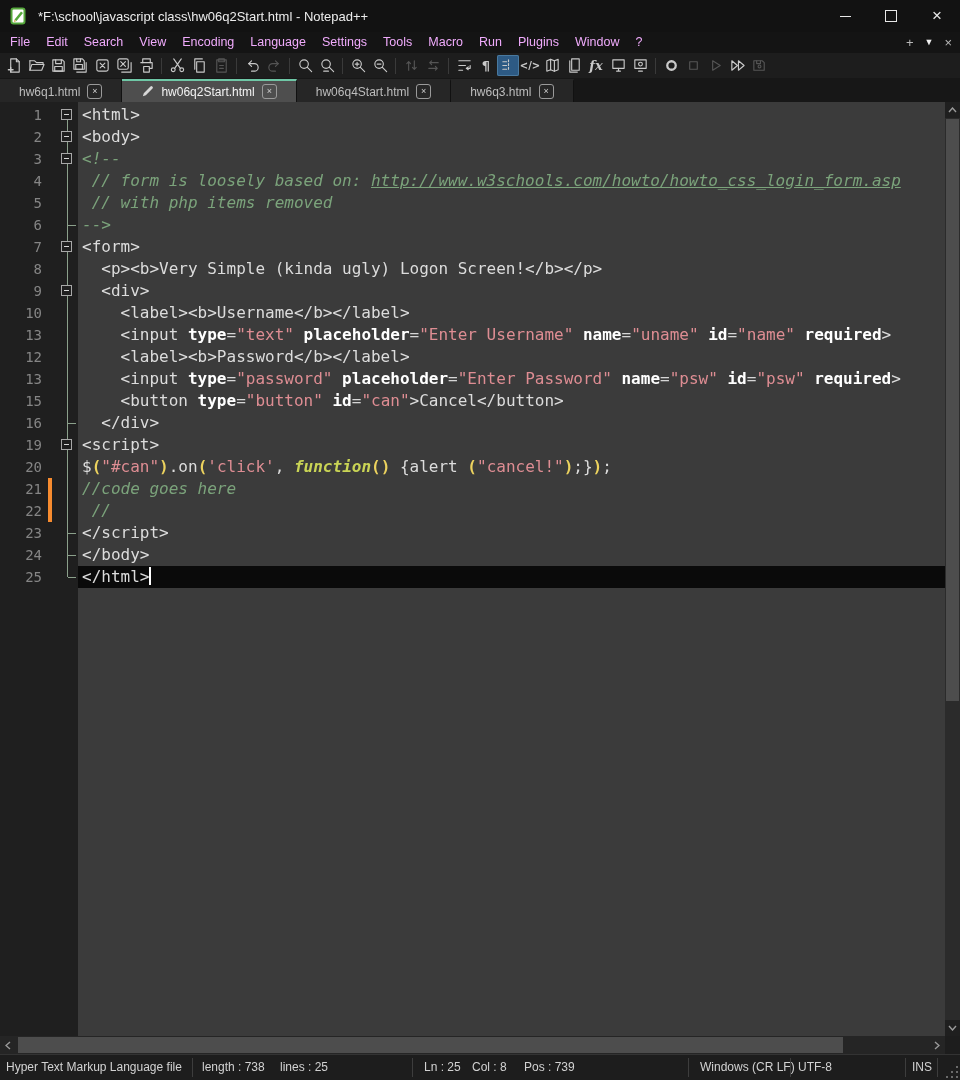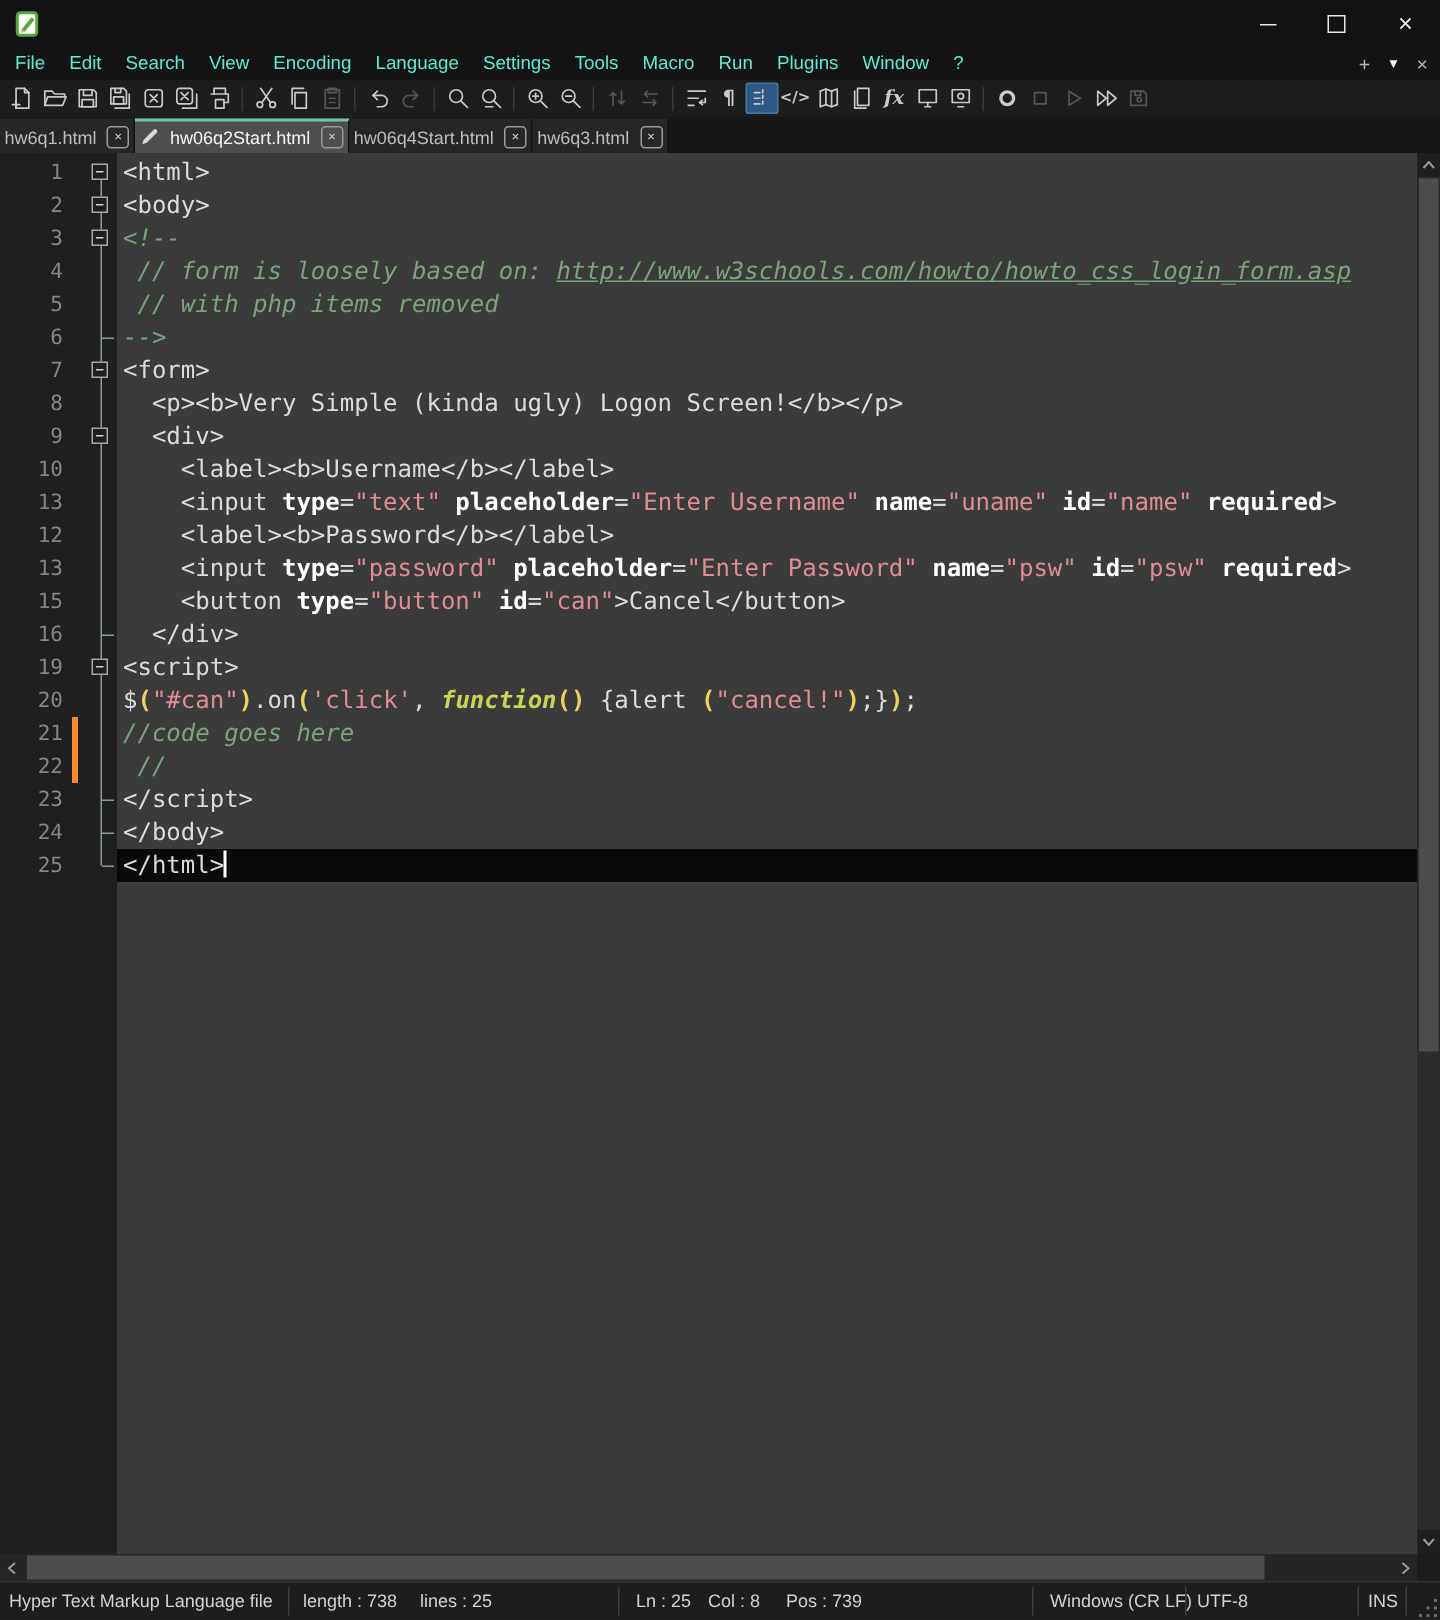--- a/index.html
+++ b/index.html
@@ -11,38 +11,38 @@
   #npp-icon{margin:0 10px 0 10px;width:18px;height:18px;flex:0 0 auto;}
   #title-text{font-size:13px;color:#ececec;white-space:nowrap;}
   #win-controls{position:absolute;right:0;top:0;height:32px;display:flex;}
   .wctl{width:46px;height:32px;display:flex;align-items:center;justify-content:center;color:#e8e8e8;}
   .wctl .bar{width:11px;height:1px;background:#e8e8e8;}
   .wctl .box{width:10px;height:10px;border:1px solid #e8e8e8;}
   .wctl.close{font-size:17px;font-weight:400;}
 
   
   #menubar{position:absolute;left:0;top:32px;width:960px;height:21px;background:#141414;display:flex;align-items:center;padding-left:2px;box-sizing:border-box;}
-  .menu-item{padding:0 8px;font-size:12.5px;color:#5eead4;line-height:21px;}
+  .menu-item{padding:0 8px;font-size:12.5px;color:#f0abfc;line-height:21px;}
   #menu-right{position:absolute;right:4px;top:32px;height:21px;display:flex;align-items:center;gap:11px;padding-right:4px;}
   #menu-right .mi{color:#b9b9b9;font-size:13px;line-height:21px;}
   #menu-right .tri{color:#f0f0f0;font-size:9px;}
 
   
   #toolbar{position:absolute;left:0;top:53px;width:960px;height:25px;background:#1d1d1d;display:flex;align-items:center;padding-left:3px;box-sizing:border-box;}
   .tbtn{width:22px;height:21px;display:flex;align-items:center;justify-content:center;color:#c9c9c9;border-radius:2px;flex:0 0 auto;}
   .tbtn.disabled{color:#555555;}
   .tbtn.active{background:#2d5a84;box-shadow:0 0 0 1px #49799f inset;}
   .tbtn svg{width:17px;height:17px;display:block;}
   .tbtn .tico{font-size:13px;font-weight:bold;font-family:"DejaVu Sans",sans-serif;}
   .tbtn .tico.italic{font-style:italic;font-family:"DejaVu Serif",serif;}
   .tsep{width:1px;height:16px;background:#3a3a3a;margin:0 4px;flex:0 0 auto;}
 
   
   #tabbar{position:absolute;left:0;top:78px;width:960px;height:24px;background:#171717;display:flex;align-items:flex-end;}
-  .tab{height:23px;display:flex;align-items:center;gap:7px;padding:0 3px;background:#262626;border-right:1px solid #111;
+  .tab{height:23px;display:flex;align-items:center;gap:7px;padding:0 19px;background:#262626;border-right:1px solid #111;
        font-size:12px;color:#bdbdbd;box-sizing:border-box;border-top:2px solid #262626;}
   .tab.active{background:#4e4e4e;color:#f4f4f4;border-top:2px solid var(--c-tab-accent,#6fc7a6);}
   .tab .close-box{width:13px;height:13px;border:1px solid #9a9a9a;border-radius:3px;display:flex;align-items:center;justify-content:center;
        font-size:9px;line-height:1;color:#cfcfcf;}
   .tab svg{width:13px;height:13px;}
 
   
   #editor{position:absolute;left:0;top:102px;width:945px;height:934px;overflow:hidden;
           background:linear-gradient(90deg,#1f1f1f 0,#1f1f1f 78px,#3b3b3b 78px);}
   #code-rows{position:absolute;left:0;top:2px;width:100%;}
@@ -91,20 +91,21 @@
 <body>
 
 <div id="win">
 
   <div id="titlebar">
     <svg id="npp-icon" viewBox="0 0 18 18">
       <rect x="1.5" y="1.5" width="13" height="15" rx="2" fill="#ffffff" stroke="#56a83c" stroke-width="2"></rect>
       <path d="M4.5 12.5L11 4.5l2 1.6-6.5 8z" fill="#56a83c"></path>
       <path d="M4.5 12.5l-.6 2.4 2.4-.7z" fill="#d9a650"></path>
     </svg>
+    <span id="title-text">*F:\school\javascript class\hw06q2Start.html - Notepad++</span>
     <div id="win-controls">
       <div class="wctl">
           <span class="bar"></span>
         </div>
       <div class="wctl">
           <span class="box"></span>
         </div>
       <div class="wctl close">×</div>
     </div>
   </div>

